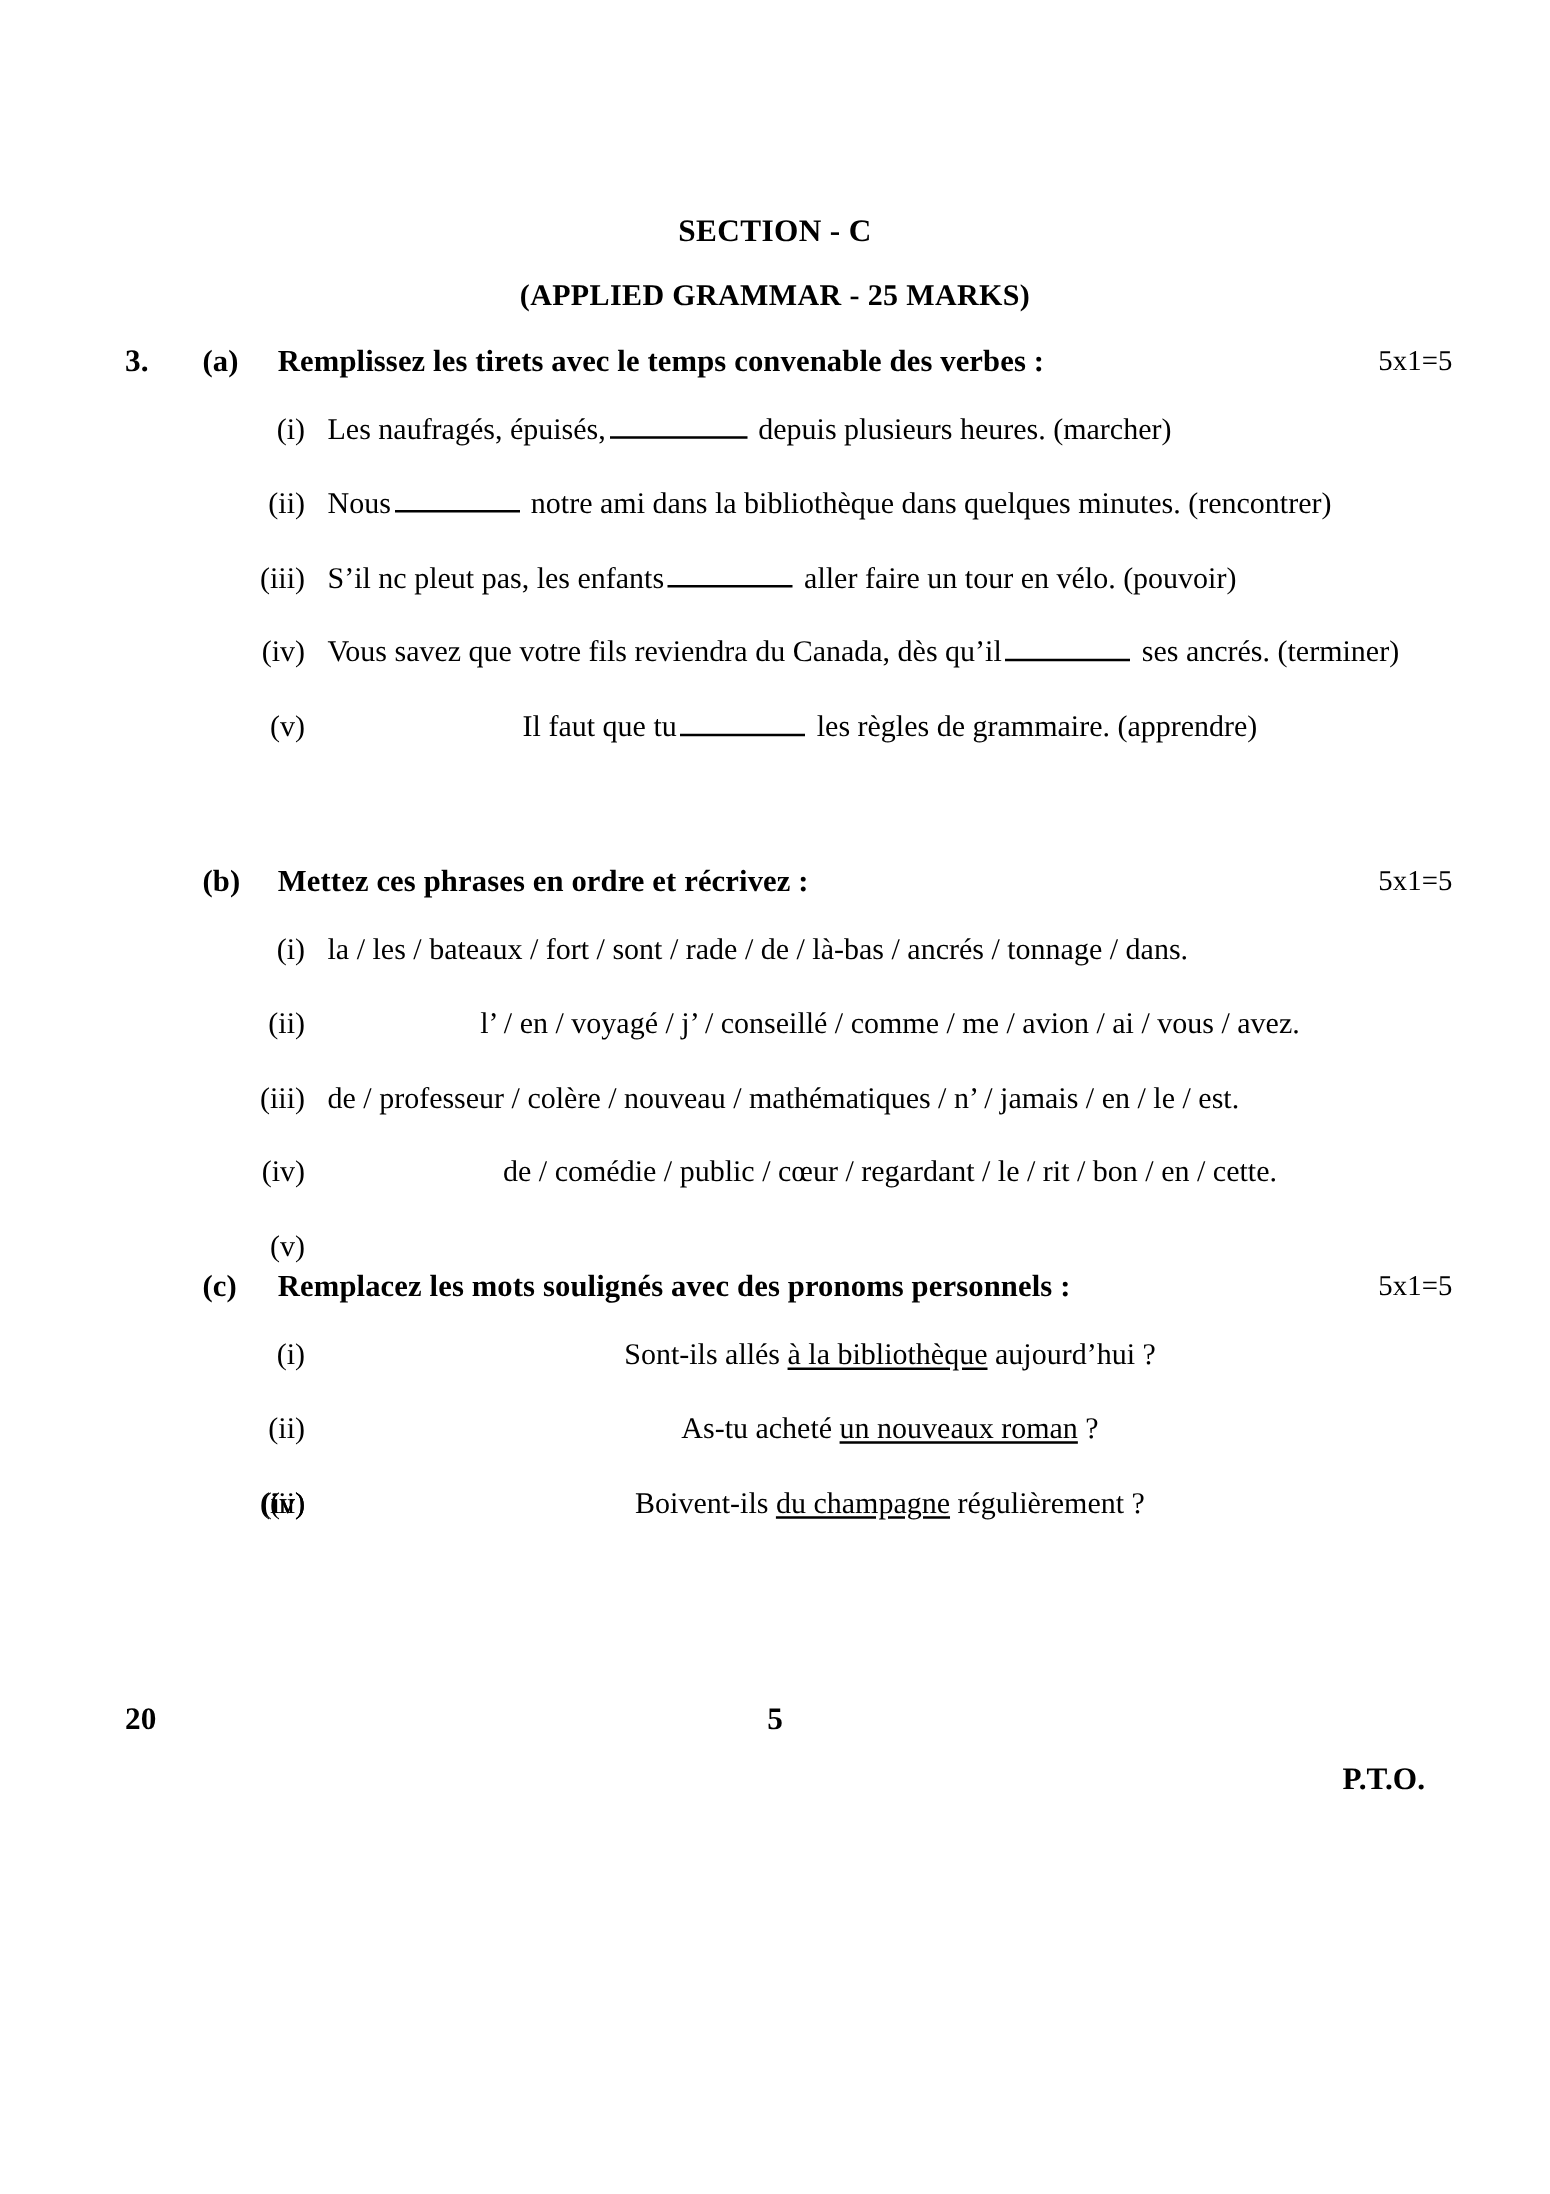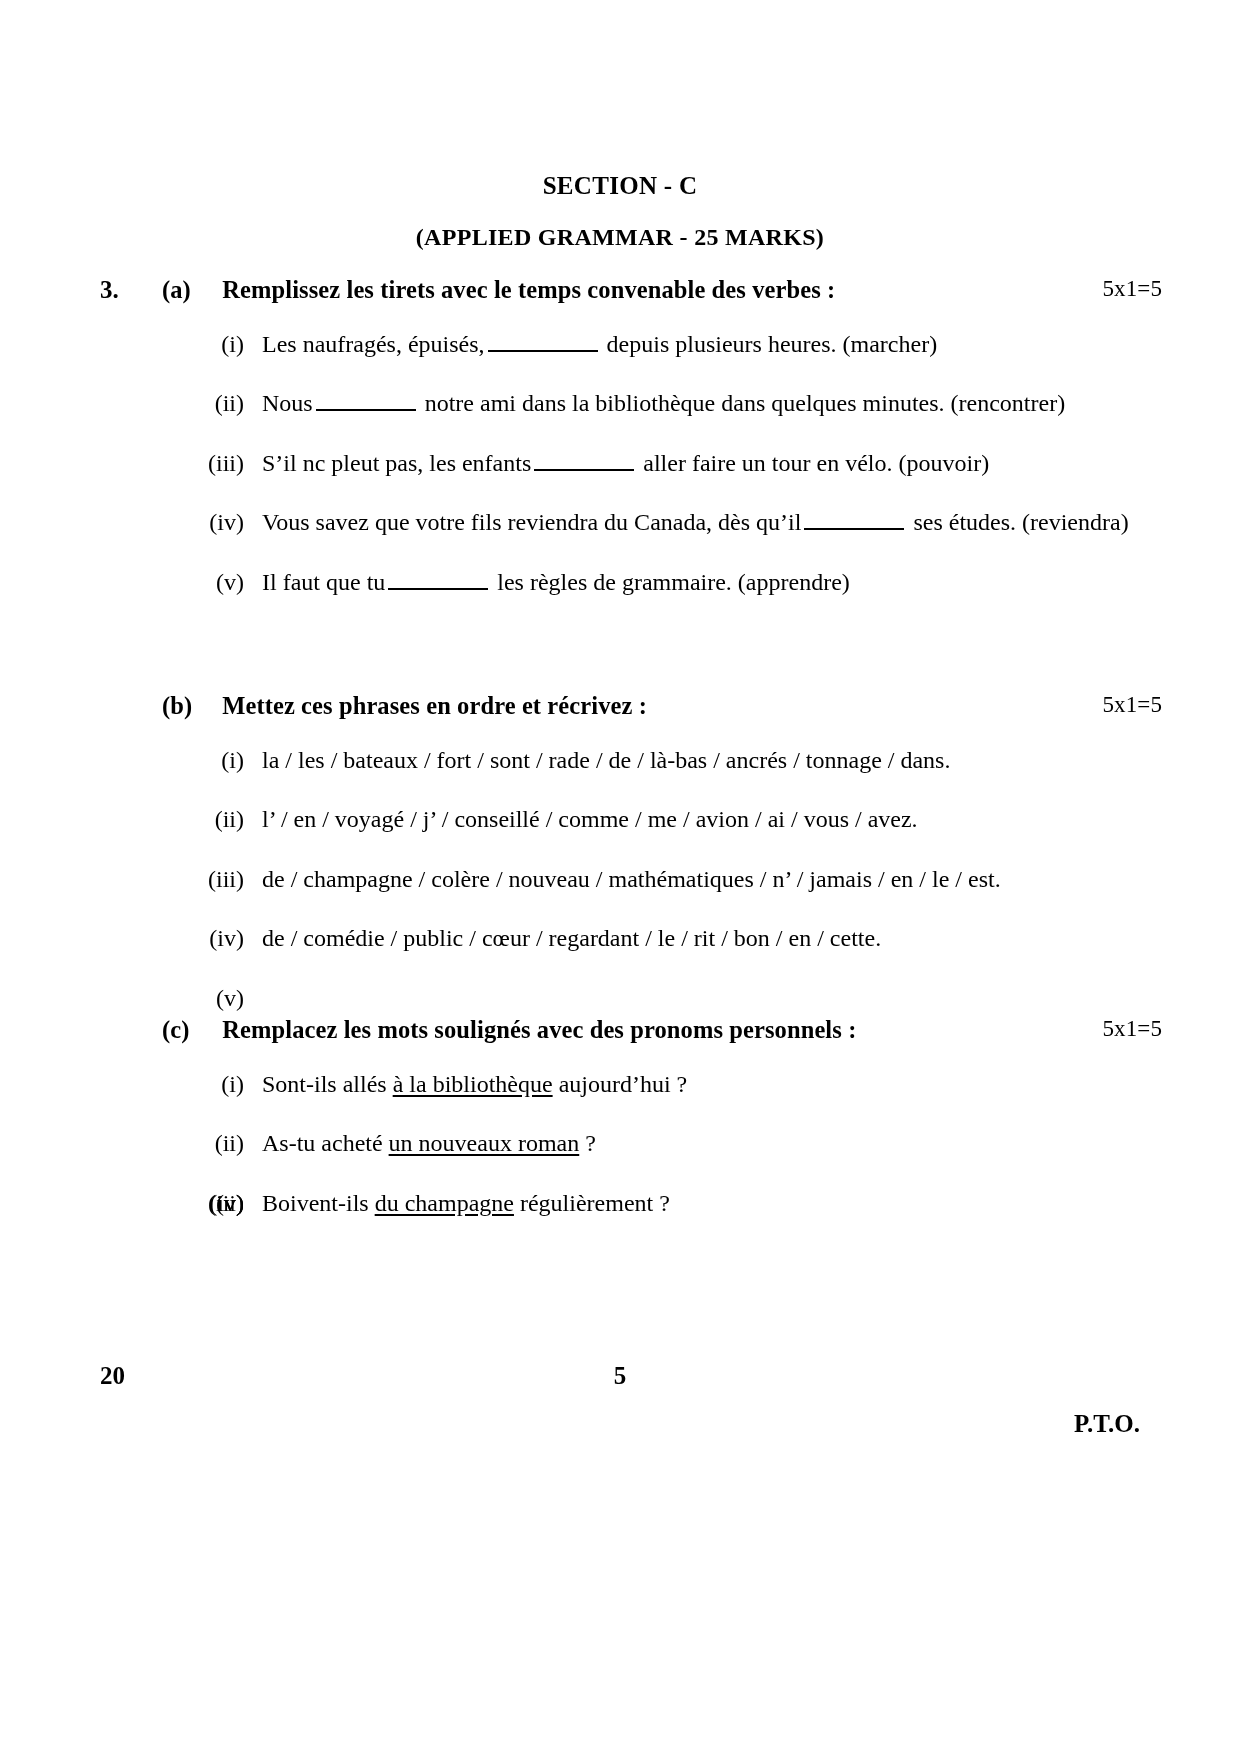--- a/index.html
+++ b/index.html
@@ -93,21 +93,21 @@
     top: 0;
     width: 82px;
     text-align: right;
     font-size: 24px;
   }
   .item .txt {
     display: block;
     text-align: justify;
     text-justify: inter-word;
   }
-  .item.nojust .txt { text-align: left; }
+  .item.nojust .txt { text-align: center; }
 
   .blank {
     display: inline-block;
     border-bottom: 2px solid #000;
     vertical-align: baseline;
     margin: 0 3px;
   }
   .b-w1 { width: 110px; }
   .b-w2 { width: 100px; }
   .u { text-decoration: underline; text-underline-offset: 3px; }
@@ -156,21 +156,21 @@
       <li class="item">
         <span class="rn">(ii)</span>
         <span class="txt"><span>Nous</span><span class="blank b-w2"></span> <span>notre ami dans la bibliothèque dans quelques minutes.  (rencontrer)</span></span>
       </li>
       <li class="item">
         <span class="rn">(iii)</span>
         <span class="txt"><span>S’il nc pleut pas, les enfants</span><span class="blank b-w2"></span> <span>aller faire un tour en vélo. (pouvoir)</span></span>
       </li>
       <li class="item">
         <span class="rn">(iv)</span>
-        <span class="txt"><span>Vous savez que votre fils reviendra du Canada, dès qu’il</span><span class="blank b-w2"></span> <span>ses études. (reviendra)</span></span>
+        <span class="txt"><span>Vous savez que votre fils reviendra du Canada, dès qu’il</span><span class="blank b-w2"></span> <span>ses ancrés. (terminer)</span></span>
       </li>
       <li class="item nojust">
         <span class="rn">(v)</span>
         <span class="txt"><span>Il faut que tu</span><span class="blank b-w2"></span> <span>les règles de grammaire. (apprendre)</span></span>
       </li>
     </ul>
   </div>
 
   <div class="part" id="part-b" style="top:692px;">
 
@@ -184,21 +184,21 @@
       <li class="item">
         <span class="rn">(i)</span>
         <span class="txt">la / les / bateaux / fort / sont / rade / de / là-bas / ancrés / tonnage / dans.</span>
       </li>
       <li class="item nojust">
         <span class="rn">(ii)</span>
         <span class="txt">l’ / en / voyagé / j’ / conseillé / comme / me / avion / ai / vous / avez.</span>
       </li>
       <li class="item">
         <span class="rn">(iii)</span>
-        <span class="txt">de / champagne / colère / nouveau / mathématiques / n’ / jamais / en / le / est.</span>
+        <span class="txt">de / professeur / colère / nouveau / mathématiques / n’ / jamais / en / le / est.</span>
       </li>
       <li class="item nojust">
         <span class="rn">(iv)</span>
         <span class="txt">de / comédie / public / cœur / regardant / le / rit / bon / en / cette.</span>
       </li>
       <li class="item nojust">
         <span class="rn">(v)</span>
       </li>
     </ul>
   </div>

